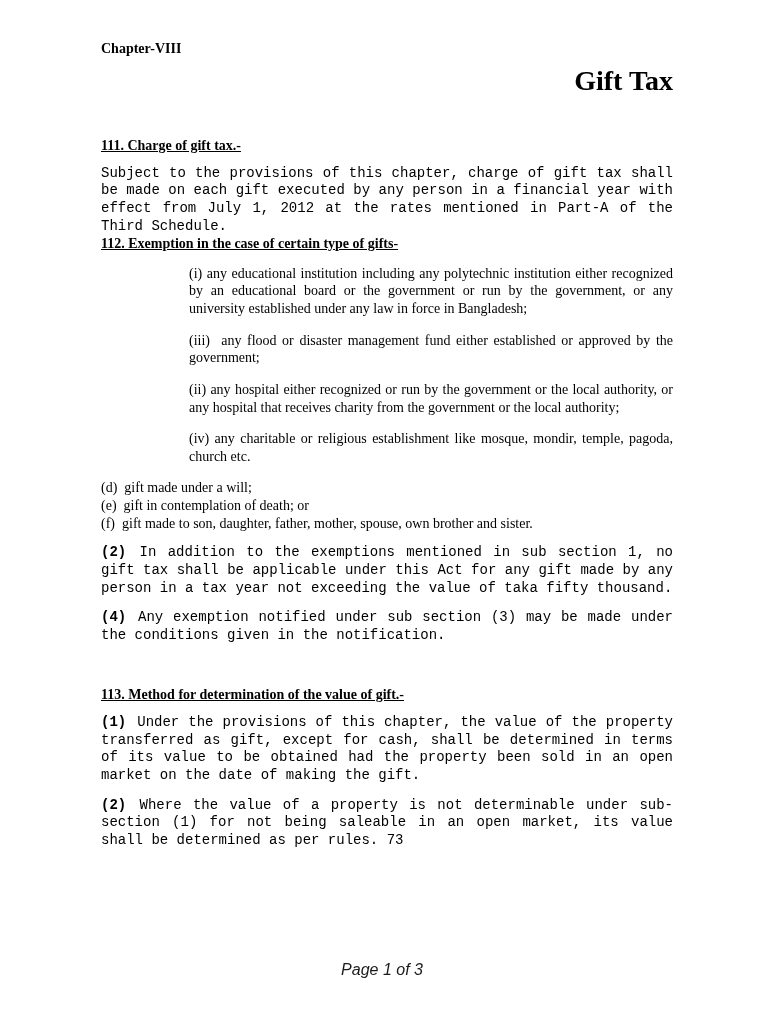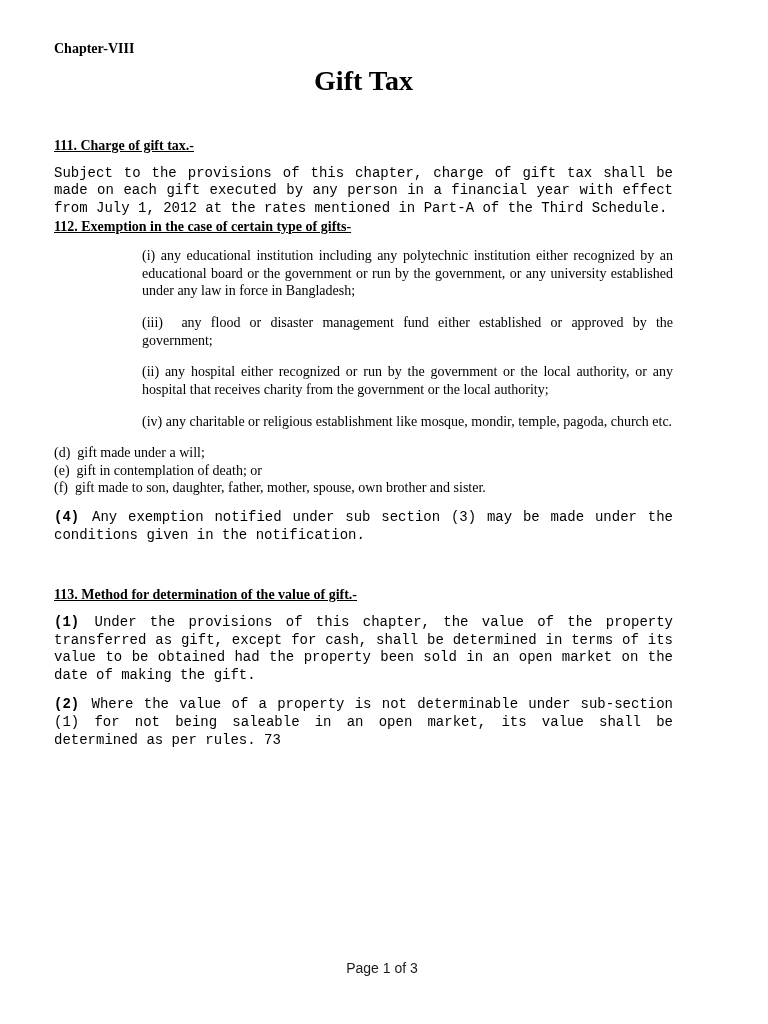--- a/index.html
+++ b/index.html
@@ -10,30 +10,30 @@
   .page {
     position: relative;
     width: 764px;
     height: 1024px;
     background: #ffffff;
     color: #000000;
     font-family: "Liberation Serif", serif;
     font-size: 14px;
     line-height: 1.26;
     box-sizing: border-box;
-    padding: 40px 91px 0 54px;
+    padding: 40px 91px 0 101px;
     overflow: hidden;
   }
   .chapter {
     font-weight: bold;
     font-size: 14px;
   }
   .doc-title {
     margin: 8px 0 0 0;
-    text-align: center;
+    text-align: right;
     font-size: 28px;
     font-weight: bold;
     line-height: 1.05;
   }
   .sec-heading {
     margin: 0;
     font-size: 14px;
     font-weight: bold;
     text-decoration: underline;
   }
@@ -61,22 +61,23 @@
   .list-item { margin: 0; }
   .roman-para { margin-top: 12px; }
   .clause { margin-top: 12px; }
   .footer {
     position: absolute;
     left: 0;
     right: 0;
     top: 960px;
     text-align: center;
     font-family: "Liberation Sans", sans-serif;
-    font-size: 14px;
+    font-size: 16px;
     color: #1a1a1a;
+    font-style: italic;
   }
 </style>
 </head>
 <body>
 
 <div class="page">
 
   <div class="chapter">Chapter-VIII</div>
 
   <h1 class="doc-title">Gift Tax</h1>
@@ -97,20 +98,21 @@
       <p class="roman-para indent-2">(ii) any hospital either recognized or run by the government or the local authority, or any hospital that receives charity from the government or the local authority;</p>
       <p class="roman-para indent-2">(iv) any charitable or religious establishment like mosque, mondir, temple, pagoda, church etc.</p>
     </div>
 
     <div class="list-block-tight">
       <p class="list-item indent-1">(d)  gift made under a will;</p>
       <p class="list-item indent-1">(e)  gift in contemplation of death; or</p>
       <p class="list-item indent-1">(f)  gift made to son, daughter, father, mother, spouse, own brother and sister.</p>
     </div>
 
+    <p class="para clause"><b class="pfx">(2)</b> <span>In addition to the exemptions mentioned in sub section 1, no gift tax shall be applicable under this Act for any gift made by any person in a tax year not exceeding the value of taka fifty thousand.</span></p>
 
 
     <p class="para clause"><b class="pfx">(4)</b> <span>Any exemption notified under sub section (3) may be made under the conditions given in the notification.</span></p>
   </section>
 
   <section class="sec-113">
     <h2 class="sec-heading">113. Method for determination of the value of gift.-</h2>
 
     <p class="para"><b class="pfx">(1)</b> <span>Under the provisions of this chapter, the value of the property transferred as gift, except for cash, shall be determined in terms of its value to be obtained had the property been sold in an open market on the date of making the gift.</span></p>
 

